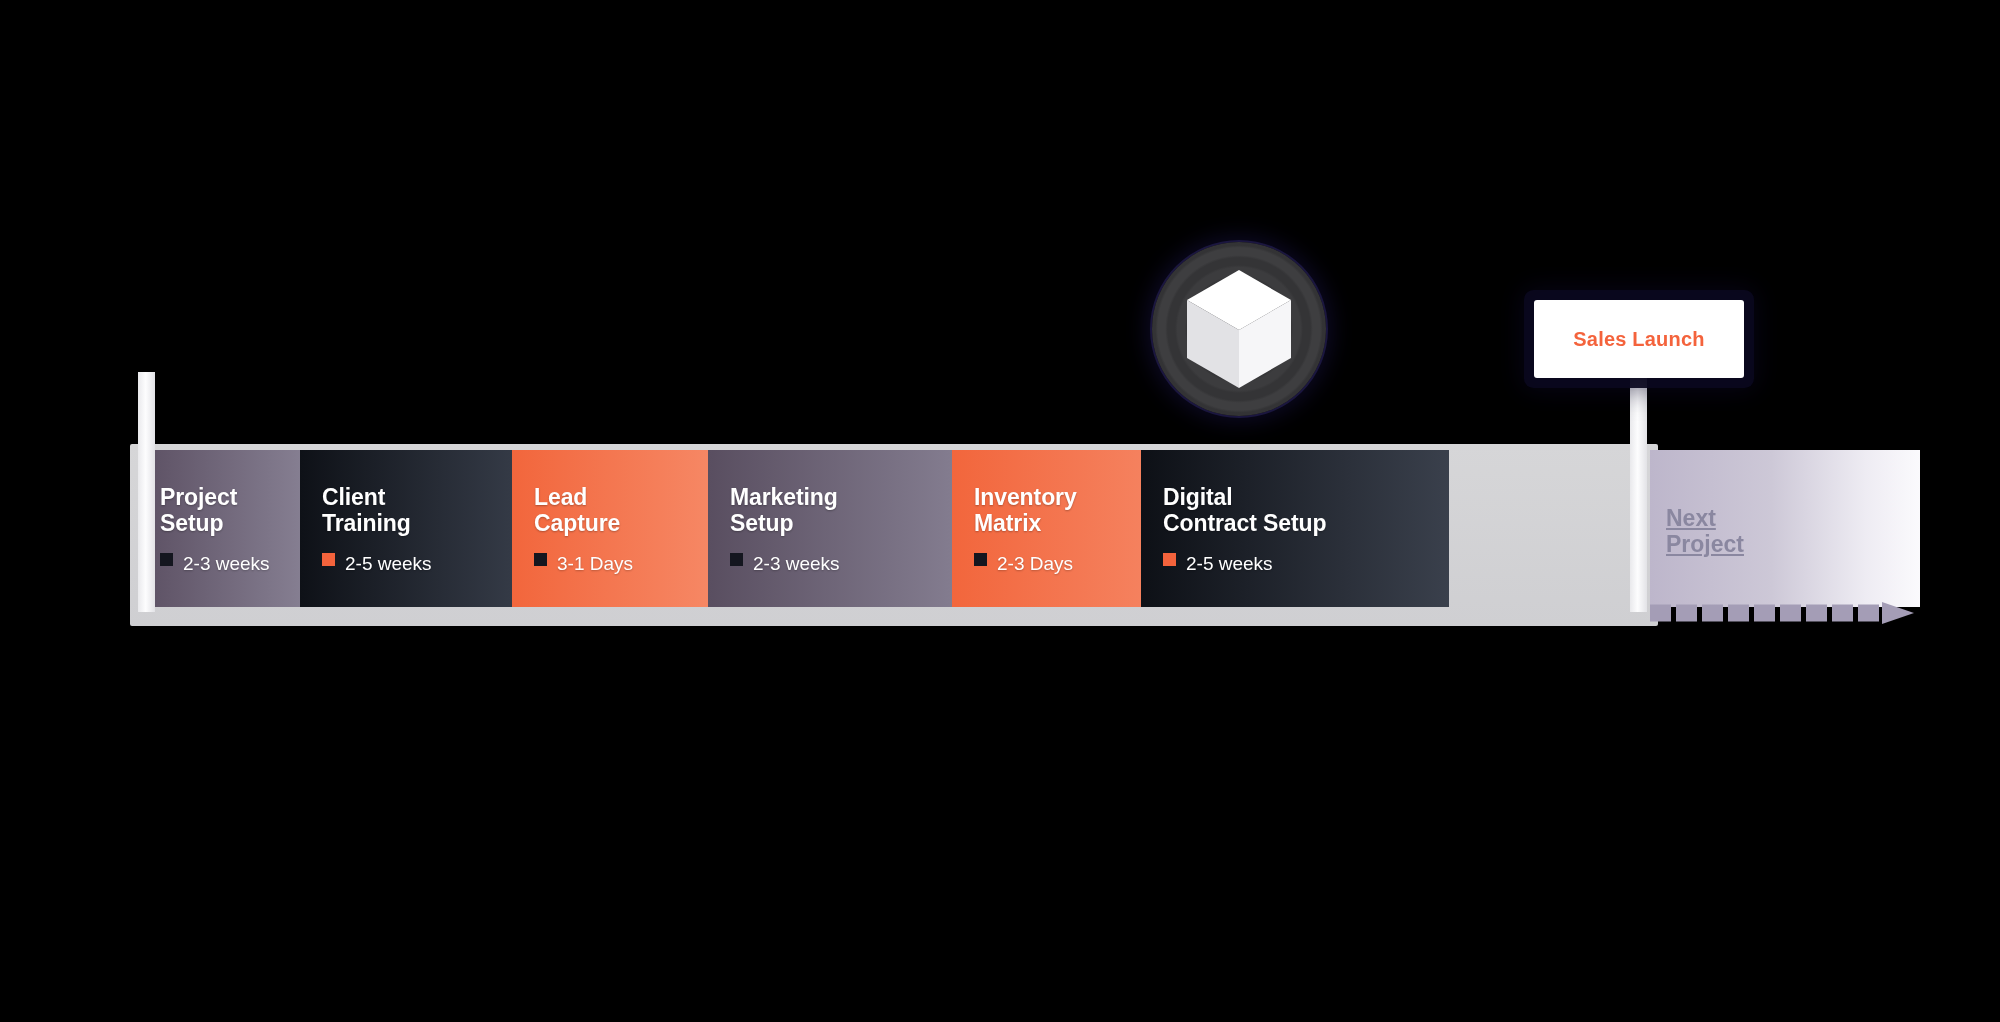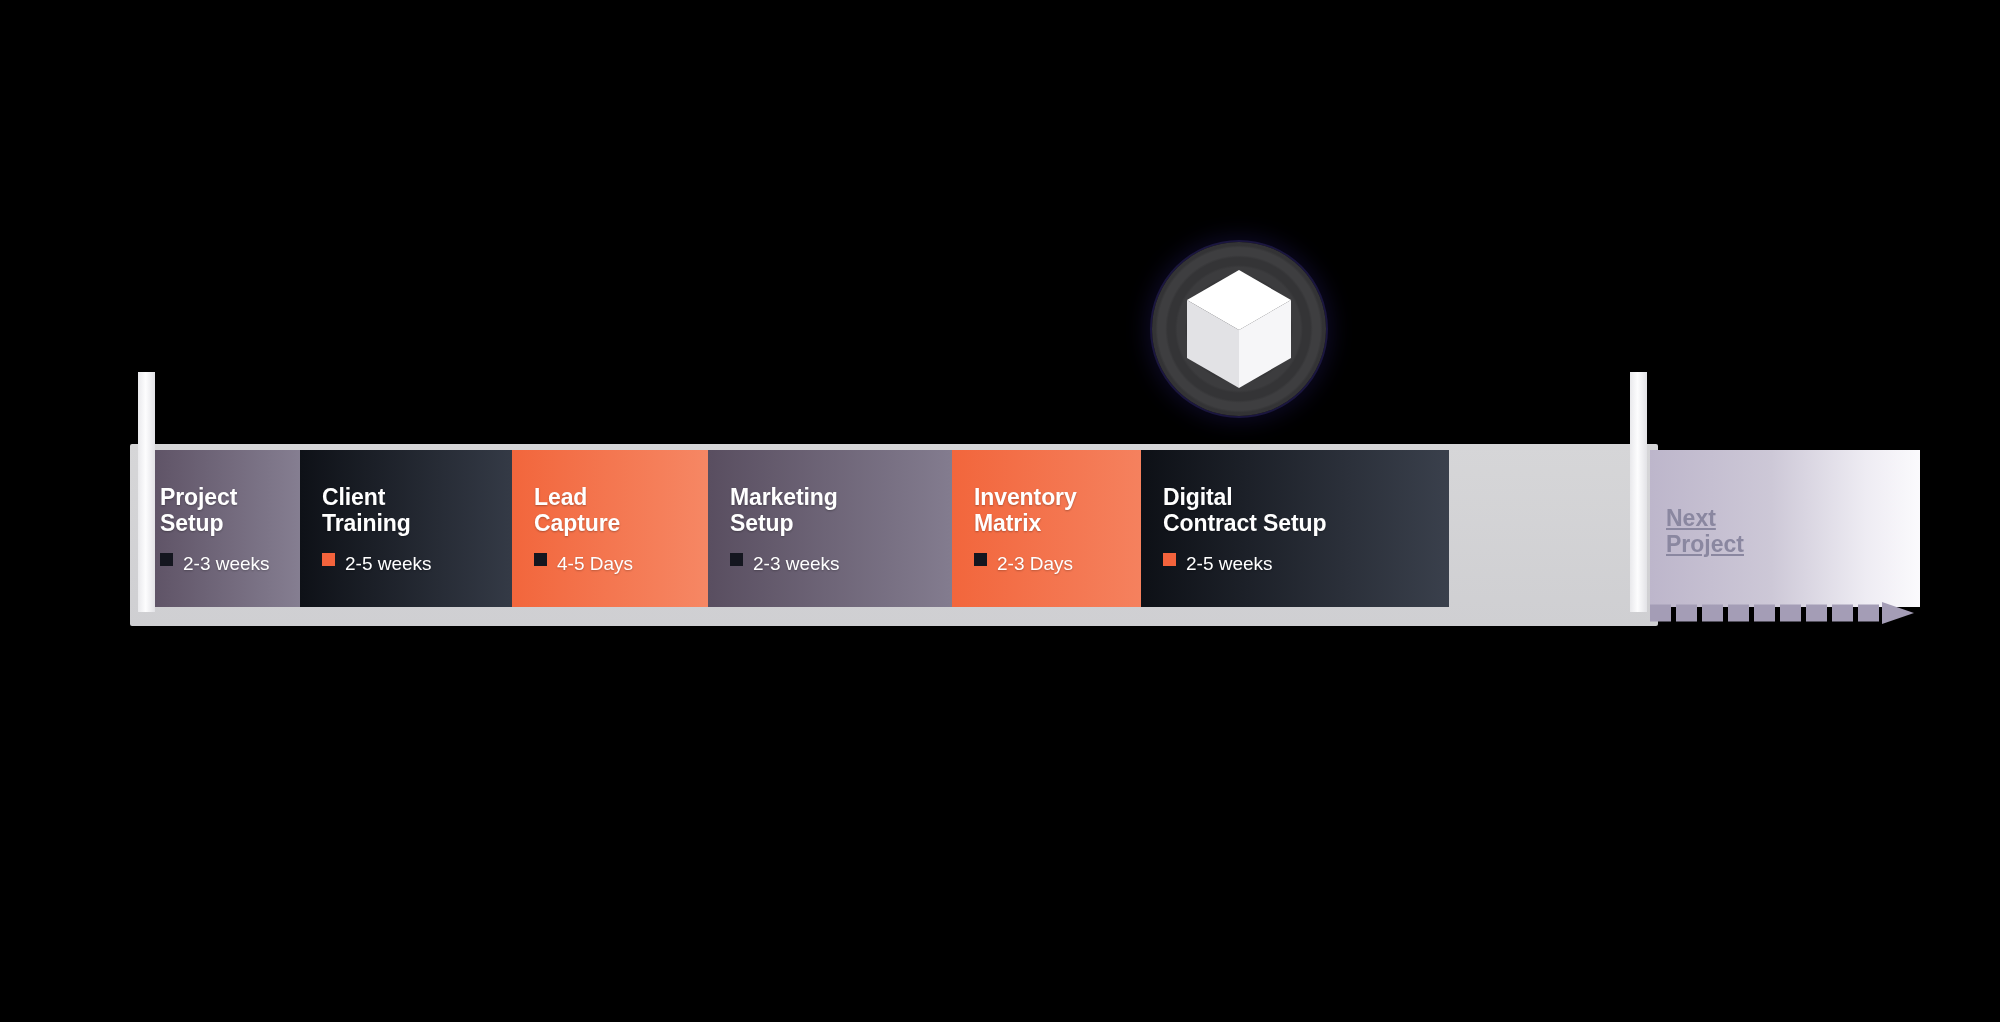--- a/index.html
+++ b/index.html
@@ -188,20 +188,23 @@
     color: #a9a3ba;
   }
 </style>
 </head>
 <body>
 
 <div id="stage">
 
   <div id="stem-crm" class="stem"></div>
 
+  <div id="milestone-sales" class="milestone">
+    <span class="milestone-label" style="color: rgb(244, 99, 60);">Sales Launch</span>
+  </div>
   <div id="stem-sales" class="stem"></div>
 
   <div id="cube-badge">
     <svg width="112" height="122" viewBox="0 0 112 122">
       <polygon points="56,2 108,32 56,62 4,32" fill="#ffffff"></polygon>
       <polygon points="4,32 56,62 56,120 4,90" fill="#e2e2e5"></polygon>
       <polygon points="108,32 108,90 56,120 56,62" fill="#f6f6f8"></polygon>
     </svg>
   </div>
 
@@ -234,21 +237,21 @@
         <span class="bullet" style="background: rgb(244, 99, 60);"></span>
         <span>2-5 weeks</span>
       </div>
     </div>
 
     <div class="segment" style="width: 196px; background: linear-gradient(to right, rgb(242, 102, 60) 0%, rgb(246, 135, 100) 100%);">
       <div class="segment-title">Lead
 Capture</div>
       <div class="segment-duration">
         <span class="bullet" style="background: rgb(20, 22, 31);"></span>
-        <span>4-5 Days</span>
+        <span>3-1 Days</span>
       </div>
     </div>
 
     <div class="segment" style="width: 244px; background: linear-gradient(to right, rgb(89, 78, 96) 0%, rgb(131, 124, 143) 100%);">
       <div class="segment-title">Marketing
 Setup</div>
       <div class="segment-duration">
         <span class="bullet" style="background: rgb(20, 22, 31);"></span>
         <span>2-3 weeks</span>
       </div>

